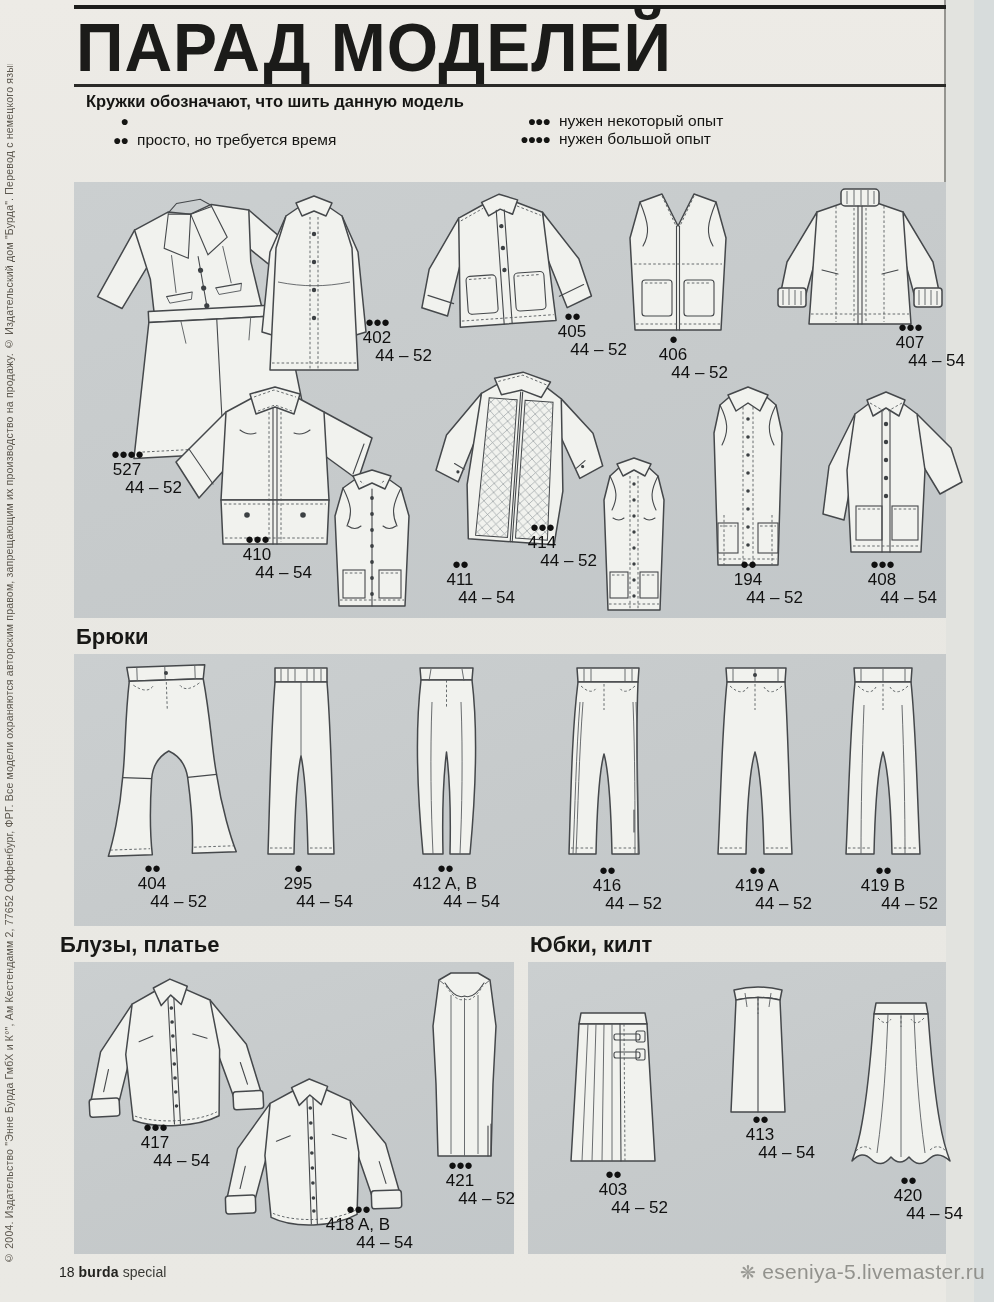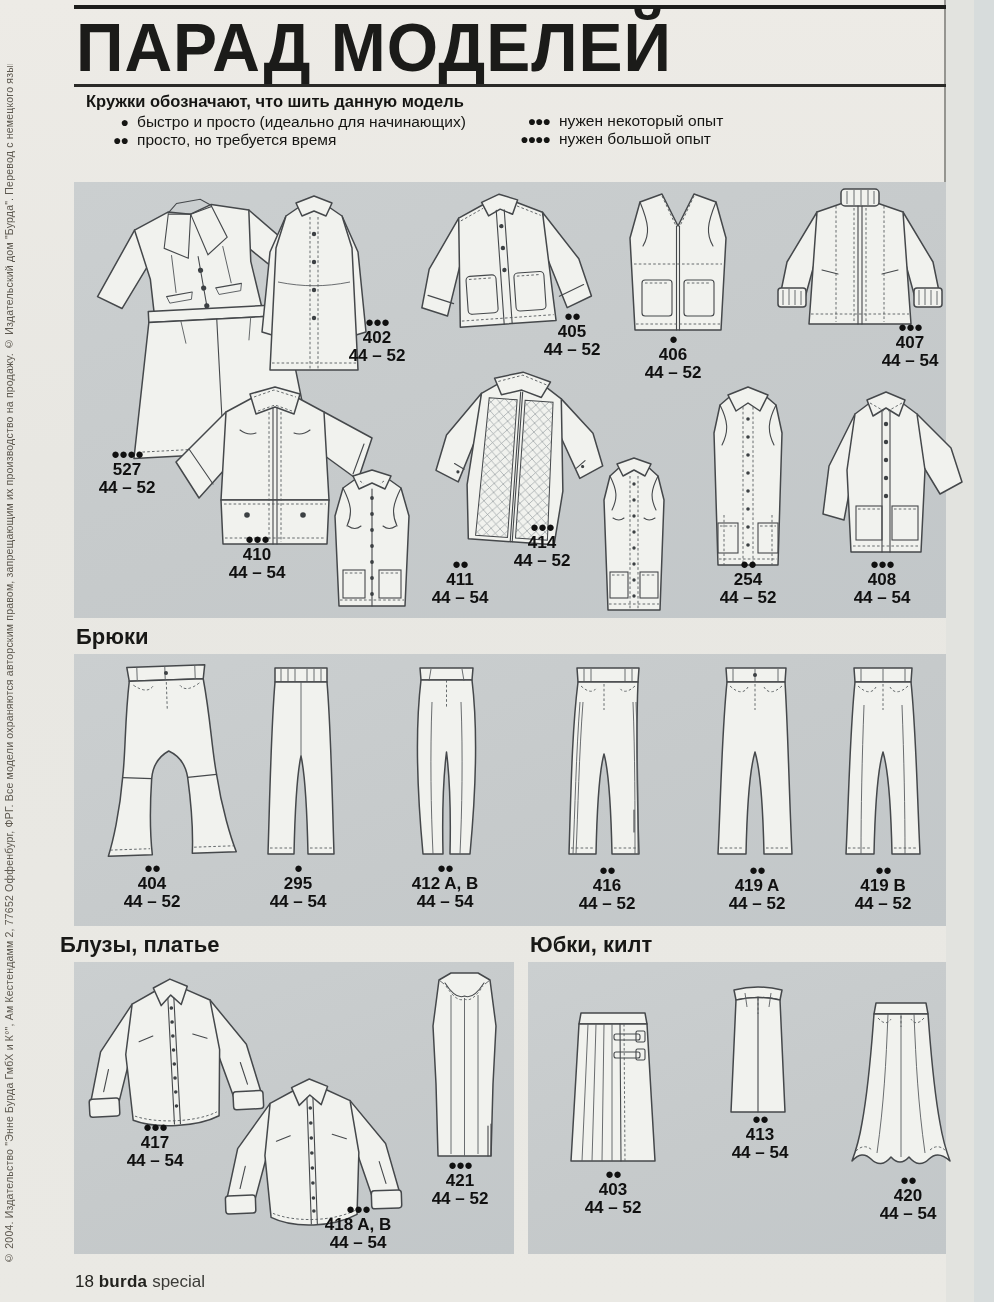--- a/index.html
+++ b/index.html
@@ -29,28 +29,28 @@
   .fig{position:absolute;}
   .fig svg{overflow:visible;display:block;}
   .fill{fill:#f1f2ee;stroke:#45484b;stroke-width:1.5;stroke-linejoin:round;}
   .ln{fill:none;stroke:#45484b;stroke-width:1.1;stroke-linecap:round;}
   .thin{fill:none;stroke:#5a5e61;stroke-width:.9;}
   .dsh{fill:none;stroke:#575c5f;stroke-width:.9;stroke-dasharray:2.6 2.2;}
   .btn{fill:#3c4043;stroke:none;}
 
   .mlabel{position:absolute;width:110px;margin-left:-55px;text-align:center;color:#101010;line-height:1.08;}
   .mlabel .dots{font-size:15px;letter-spacing:-1px;height:15px;}
-  .mlabel .num{font-size:17px;font-weight:bold;}
-  .mlabel .sizes{font-size:17px;font-weight:bold;}
+  .mlabel .num{font-size:17px;font-weight:normal;}
+  .mlabel .sizes{font-size:17px;font-weight:normal;text-align:right;}
 
   .sidebar{position:absolute;left:3px;top:64px;height:1200px;width:16px;
            writing-mode:vertical-rl;transform:rotate(180deg);font-size:10.5px;color:#5d584f;
            letter-spacing:.2px;white-space:nowrap;overflow:hidden;}
 
-  .footer{position:absolute;left:75px;top:1264px;font-size:17px;color:#23231f;margin-top:8px;}
+  .footer{position:absolute;left:59px;top:1264px;font-size:14px;color:#23231f;}
   .footer b{font-weight:800;letter-spacing:.3px;}
   .footer .ed{color:#3a3a36;font-weight:400;}
   .watermark{position:absolute;left:740px;top:1260px;font-size:21px;color:#92928d;letter-spacing:.3px;}
   .watermark .wicon{font-size:19px;margin-right:6px;color:#9a9a95;}
 </style>
 </head>
 <body>
 
 <div class="page">
 
@@ -62,21 +62,20 @@
 
   <div class="rule-top"></div>
   <div class="page-title">ПАРАД МОДЕЛЕЙ</div>
   <div class="rule-title"></div>
 
   <div class="legend">
     <div class="legend-heading">Кружки обозначают, что шить данную модель</div>
     <div class="lg-c1">
       <div class="legend-row">
         <span class="legend-dots">●</span>
-        <span>быстро и просто (идеально для начинающих)</span>
       </div>
       <div class="legend-row">
         <span class="legend-dots">●●</span>
         <span>просто, но требуется время</span>
       </div>
     </div>
     <div class="lg-c2">
       <div class="legend-row">
         <span class="legend-dots">●●●</span>
         <span>нужен некоторый опыт</span>
@@ -504,21 +503,21 @@
     <div class="num">411</div>
     <div class="sizes">44 – 54</div>
   </div>
   <div class="mlabel" style="left:542px;top:519px;">
     <div class="dots">●●●</div>
     <div class="num">414</div>
     <div class="sizes">44 – 52</div>
   </div>
   <div class="mlabel" style="left:748px;top:556px;">
     <div class="dots">●●</div>
-    <div class="num">254</div>
+    <div class="num">194</div>
     <div class="sizes">44 – 52</div>
   </div>
   <div class="mlabel" style="left:882px;top:556px;">
     <div class="dots">●●●</div>
     <div class="num">408</div>
     <div class="sizes">44 – 54</div>
   </div>
 
   <div class="mlabel" style="left:152px;top:860px;">
     <div class="dots">●●</div>
@@ -581,14 +580,17 @@
     <div class="dots">●●</div>
     <div class="num">420</div>
     <div class="sizes">44 – 54</div>
   </div>
 
   <div class="footer">
     <span>18</span>
     <b>burda</b>
     <span class="ed">special</span>
   </div>
+  <div class="watermark">
+    <span class="wicon">❋</span><span>eseniya-5.livemaster.ru</span>
+  </div>
 
 </div>
 
 </body></html>

